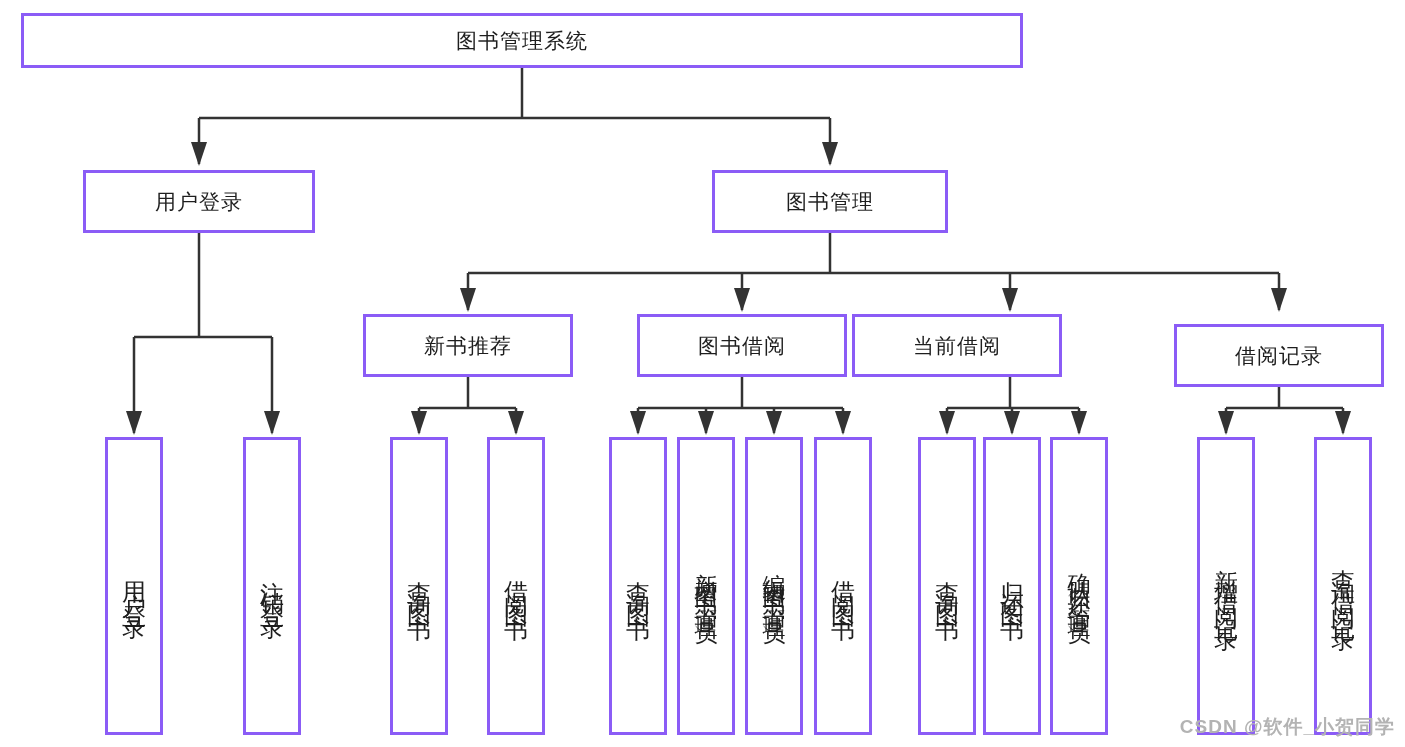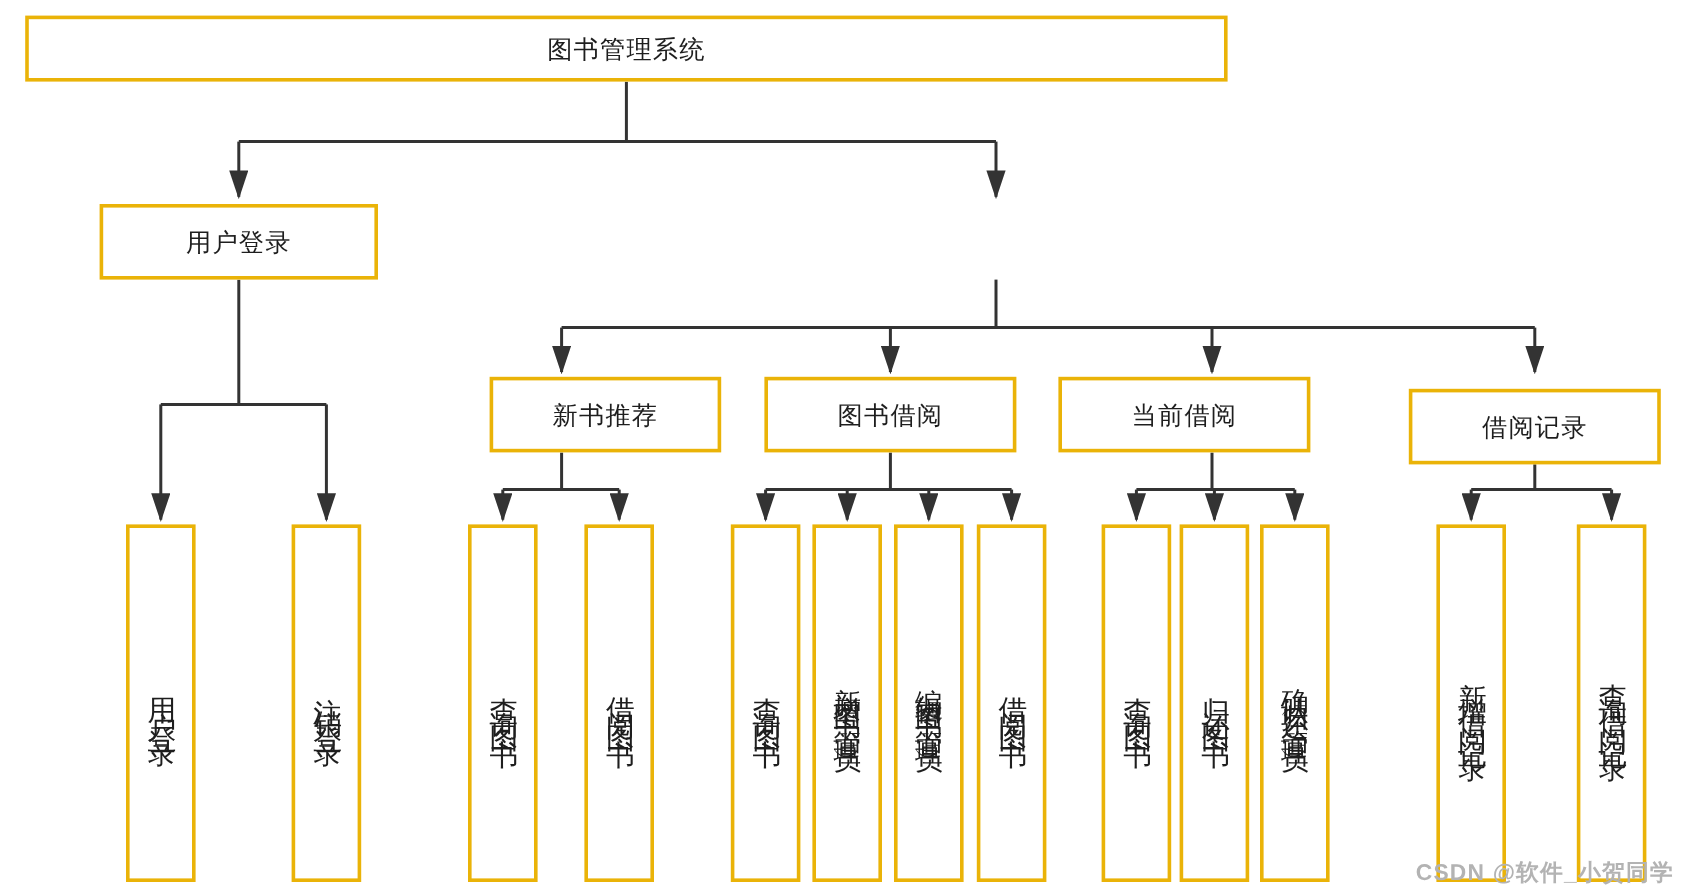--- a/index.html
+++ b/index.html
@@ -12,21 +12,21 @@
     overflow: hidden;
   }
   #wires {
     position: absolute;
     left: 0; top: 0;
     width: 1405px; height: 747px;
   }
   .box {
     position: absolute;
     box-sizing: border-box;
-    border: 3px solid #eab308;
+    border: 3px solid #8b5cf6;
     background: #ffffff;
     display: flex;
     align-items: center;
     justify-content: center;
     color: #1e1e1e;
   }
   .hlabel {
     font-size: 21px;
     letter-spacing: 1px;
     white-space: nowrap;
@@ -109,28 +109,31 @@
     </g>
   </svg>
 
   <div class="box" style="left:21px; top:13px; width:1002px; height:55px;">
     <span class="hlabel">图书管理系统</span>
   </div>
 
   <div class="box" style="left:83px; top:170px; width:232px; height:63px;">
     <span class="hlabel">用户登录</span>
   </div>
+  <div class="box" style="left:712px; top:170px; width:236px; height:63px;">
+    <span class="hlabel">图书管理</span>
+  </div>
 
-  <div class="box" style="left:363px; top:314px; width:193px; height:63px;margin-left:45px;">
+  <div class="box" style="left:363px; top:314px; width:210px; height:63px;">
     <span class="hlabel">新书推荐</span>
   </div>
   <div class="box" style="left:637px; top:314px; width:210px; height:63px;">
     <span class="hlabel">图书借阅</span>
   </div>
-  <div class="box" style="left:882px; top:314px; width:210px; height:63px;text-align:right;">
+  <div class="box" style="left:852px; top:314px; width:210px; height:63px;text-align:right;">
     <span class="hlabel">当前借阅</span>
   </div>
   <div class="box" style="left:1174px; top:324px; width:210px; height:63px;">
     <span class="hlabel">借阅记录</span>
   </div>
 
   <div class="box" style="left:105px; top:437px; width:58px; height:298px;">
     <span class="vlabel">用户登录</span>
   </div>
   <div class="box" style="left:243px; top:437px; width:58px; height:298px;">

